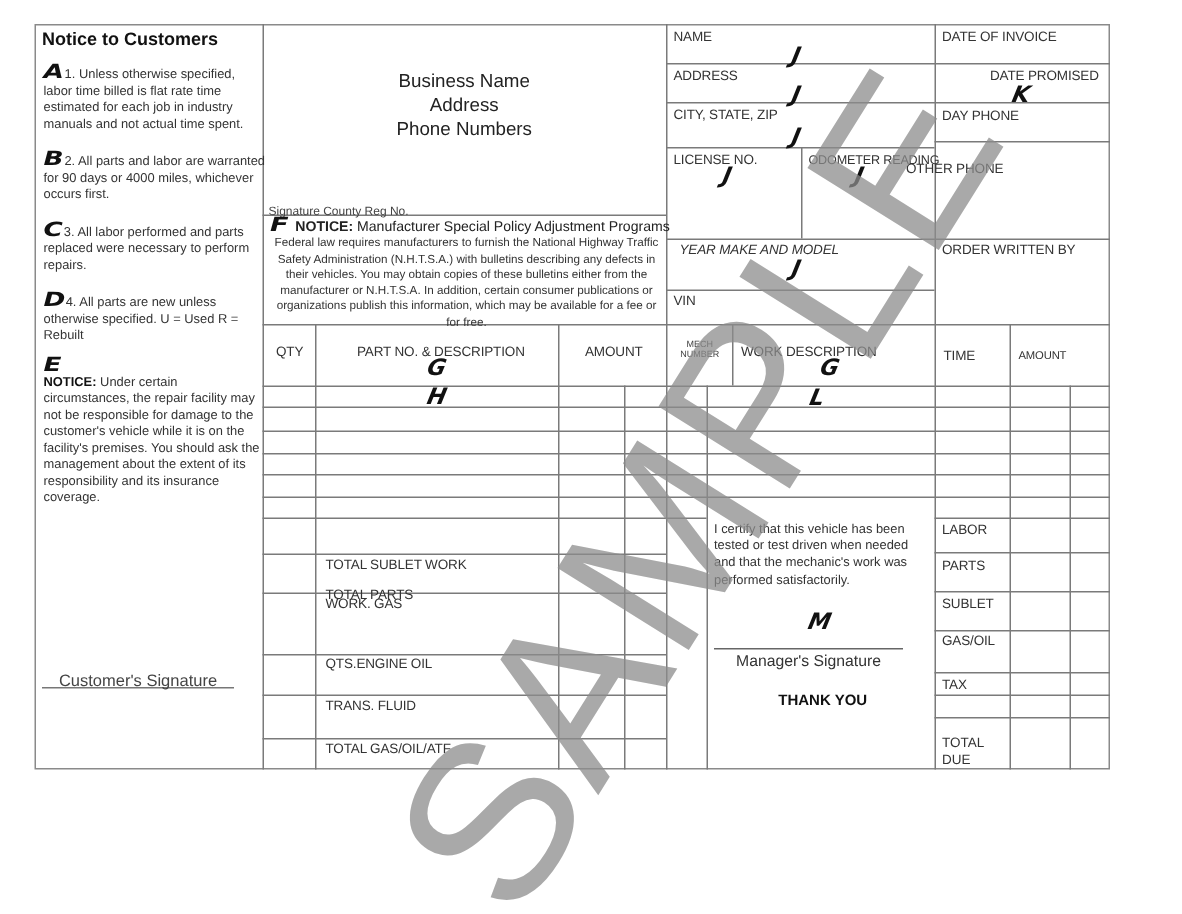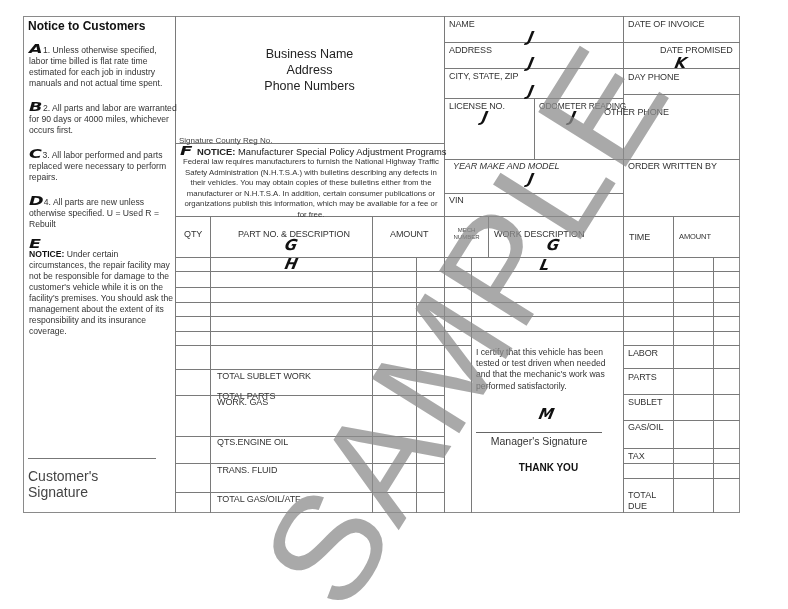--- a/index.html
+++ b/index.html
@@ -86,21 +86,21 @@
     <b class="ltr">C</b><span>3. All labor performed and parts replaced were necessary to perform repairs.</span>
   </div>
   <div class="notice-p" style="top:179px;">
     <b class="ltr">D</b><span>4.  All parts are new unless otherwise specified. U = Used R = Rebuilt</span>
   </div>
   <div class="notice-p" style="top:222px;">
     <b class="ltr" style="display:block;">E</b><b style="color:#111;">NOTICE:</b> <span>Under certain circumstances, the repair facility may not be responsible for damage to the customer's vehicle while it is on the facility's premises. You should ask the management about the extent of its responsibility and its insurance coverage.</span>
   </div>
 
   <div style="position:absolute;left:5px;top:442px;width:128px;height:1px;background:#777;"></div>
-  <div style="position:absolute;left:5px;top:452px;width:128px;text-align:left;font-size:14px;color:#444;">Customer's Signature</div>
+  <div style="position:absolute;left:5px;top:432px;width:128px;text-align:center;font-size:11px;color:#444;">Customer's Signature</div>
 </section>
 
 <section style="position:absolute;left:175px;top:16px;width:269px;height:127px;">
   <div style="position:absolute;left:0;top:30px;width:269px;text-align:center;font-size:12.5px;line-height:16px;color:#222;">
     <div>Business Name</div>
     <div>Address</div>
     <div>Phone Numbers</div>
   </div>
   <div class="t" style="left:4px;top:119px;font-size:8px;color:#444;">Signature County Reg No.</div>
 </section>

